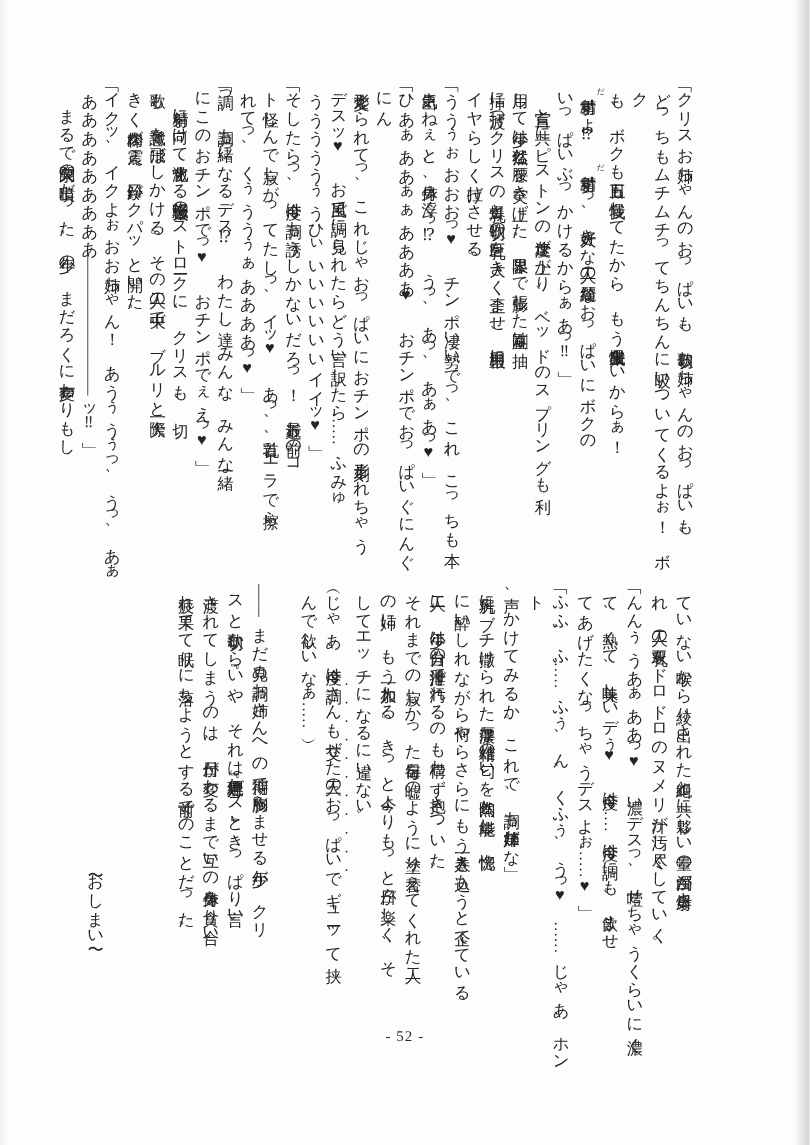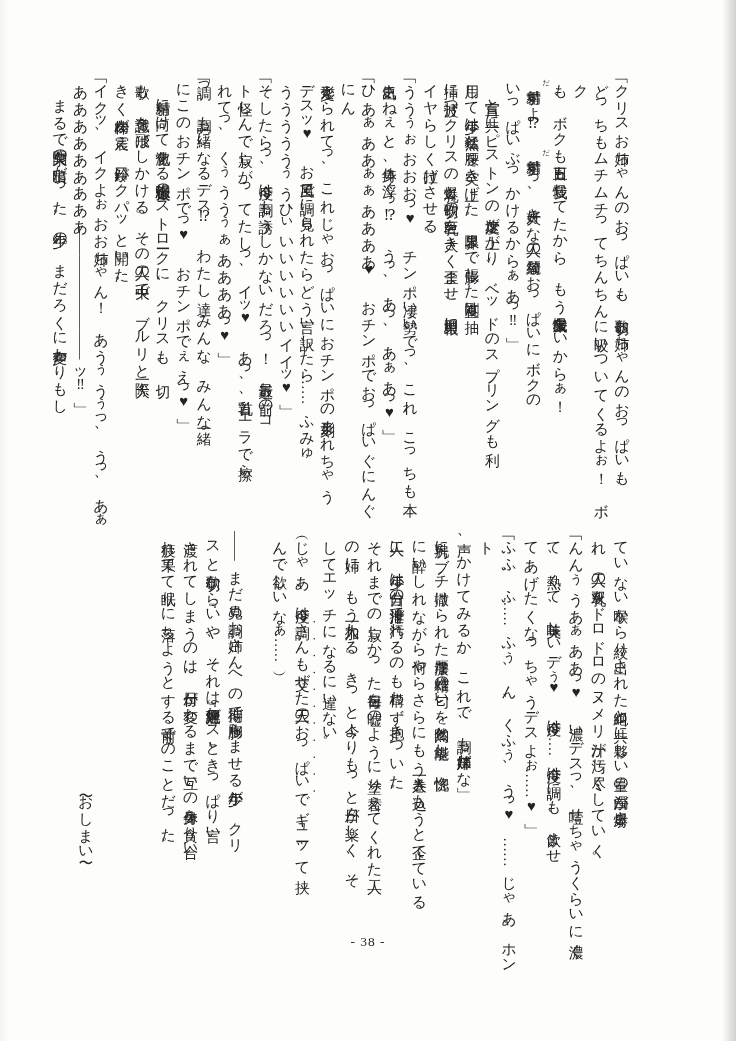--- a/index.html
+++ b/index.html
@@ -85,16 +85,16 @@
       <div class="vcol"><span>の姉に、もう一人加わる。きっと今よりもっと日々が楽しく、そ</span></div>
       <div class="vcol"><span>してエッチになるに違いない。</span></div>
       <div class="vcol"><span>（じゃあ、今度は</span><span class="em-dots">調さんも交ぜた三人のおっぱいで</span><span>ギューッて挟</span></div>
       <div class="vcol"><span>んで欲しいなぁ……）</span></div>
       <div class="vcol" style="margin-right: 22px;"><span>――まだ見ぬ調お姉さんへの期待で胸膨らませる少年が、クリ</span></div>
       <div class="vcol"><span>スと切歌から『いや、それは』『絶対無理デス』ときっぱり言い</span></div>
       <div class="vcol"><span>渡されてしまうのは、日付が変わるまで互いの身体を貪り合い、</span></div>
       <div class="vcol"><span>疲れ果てて眠りに落ちようとする寸前でのことだった。</span></div>
       <div class="vcol" style="margin-right: 60px; text-indent: 254px;"><span>〜おしまい〜</span></div>
     </section>
-  <div class="pagenum">- 38 -</div>
+  <div class="pagenum">- 52 -</div>
   <div class="edge right"></div>
   <div class="edge left"></div>
 </div>
 
 </body></html>

